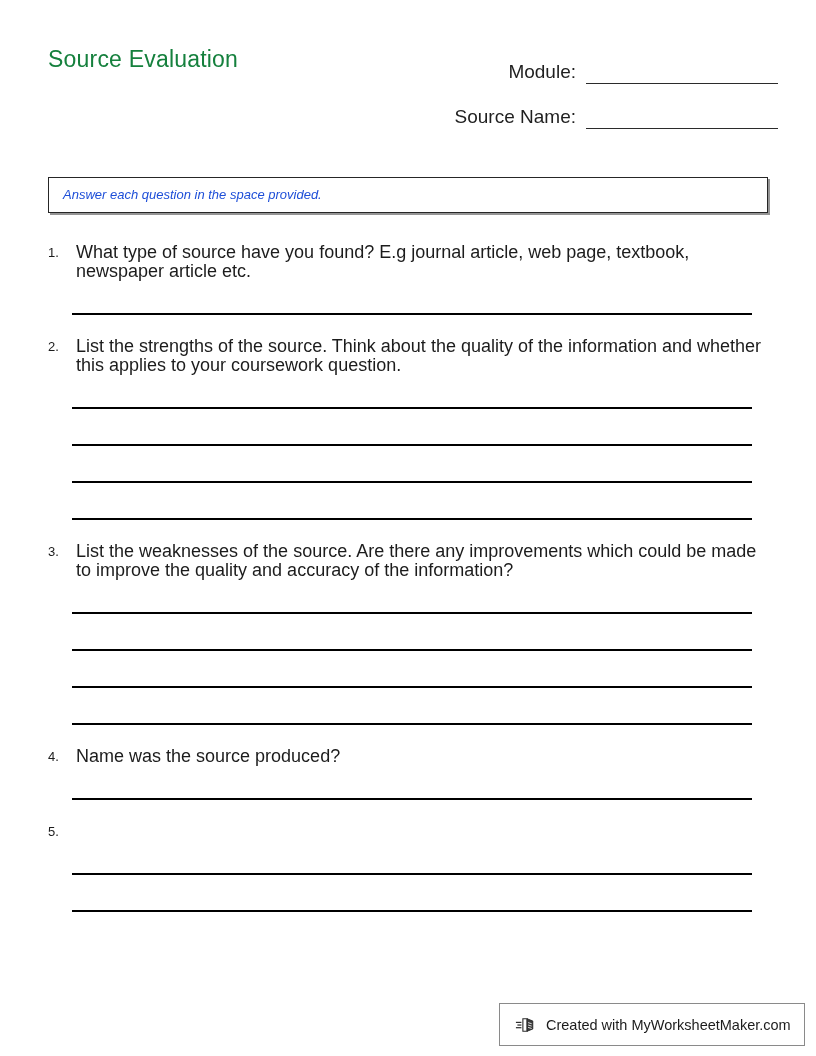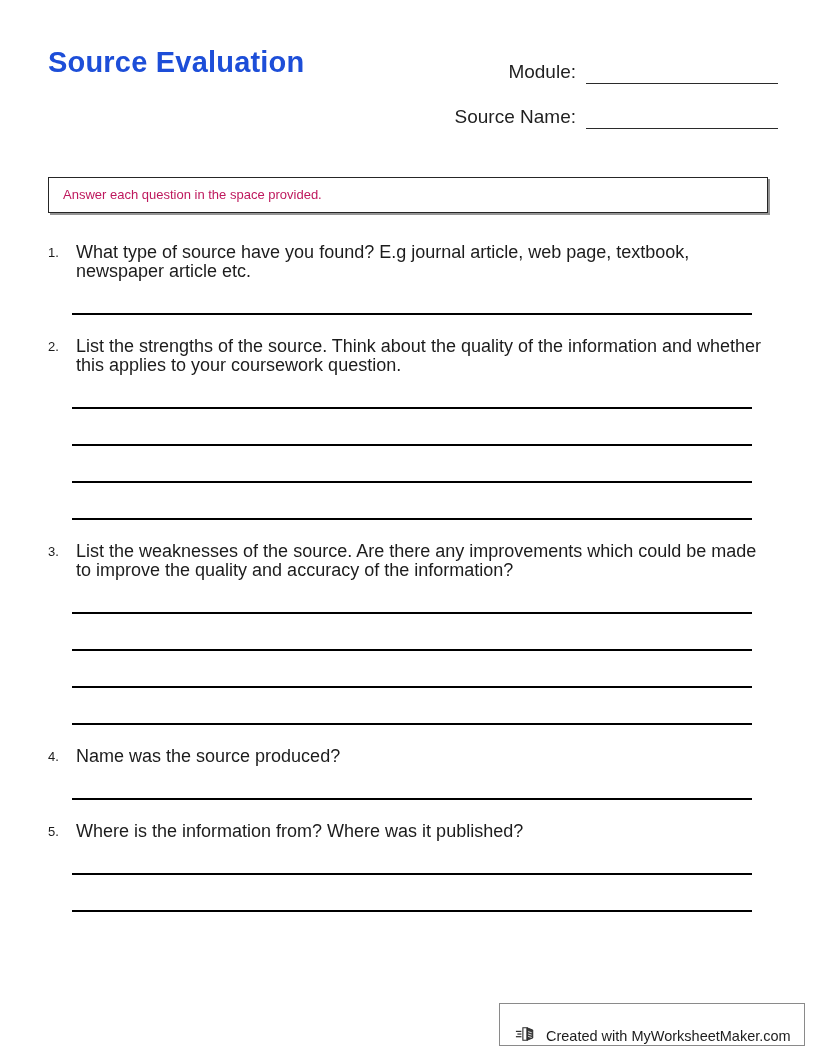--- a/index.html
+++ b/index.html
@@ -28,24 +28,24 @@
     position: absolute;
     left: 48px;
     top: 42px;
     width: 720px;
     height: 110px;
   }
   .worksheet-title {
     position: absolute;
     left: 0;
     top: 4px;
-    font-size: 29px;
-    font-weight: 700;
+    font-size: 23px;
+    font-weight: 400;
     letter-spacing: 0.2px;
-    color: #1d4ed8;
+    color: #15803d;
     white-space: nowrap;
   }
   .field-row {
     position: absolute;
     display: flex;
     align-items: flex-end;
     height: 30px;
   }
   .field-row.module { left: 330px; top: 12px; }
   .field-row.source-name { left: 330px; top: 57px; }
@@ -75,22 +75,23 @@
     box-sizing: border-box;
     border: 1.3px solid #262626;
     background: #ffffff;
     box-shadow: 2px 2px 0 0 rgba(0,0,0,0.42);
     display: flex;
     align-items: center;
   }
   .instruction-text {
     padding-left: 14px;
     font-size: 13px;
-    color: #be185d;
+    color: #1d4ed8;
     line-height: 16px;
+    font-style: italic;
   }
 
   
   .questions {
     position: absolute;
     left: 48px;
     top: 243px;
     width: 720px;
   }
   .question {
@@ -130,21 +131,21 @@
   .footer-badge {
     position: absolute;
     left: 499px;
     top: 1003px;
     width: 306px;
     height: 43px;
     box-sizing: border-box;
     border: 1px solid #8a8a8a;
     background: #ffffff;
     display: flex;
-    align-items: flex-end;
+    align-items: center;
     padding-left: 15px;
   }
   .footer-logo {
     width: 22px;
     height: 22px;
     flex: 0 0 22px;
     margin-right: 9px;
     display: block;
   }
   .footer-text {
@@ -229,21 +230,20 @@
       <div class="answer-lines">
         <div class="answer-line"></div>
       </div>
     </div>
 
     <div class="q-gap-md"></div>
 
     <div class="question">
       <div class="q-head">
         <div class="q-number">5.</div>
-        <div class="q-text">Where is the information from? Where was it published?</div>
       </div>
       <div class="answer-lines">
         <div class="answer-line"></div>
         <div class="answer-line"></div>
       </div>
     </div>
 
   </div>
 
   <div class="footer-badge">

